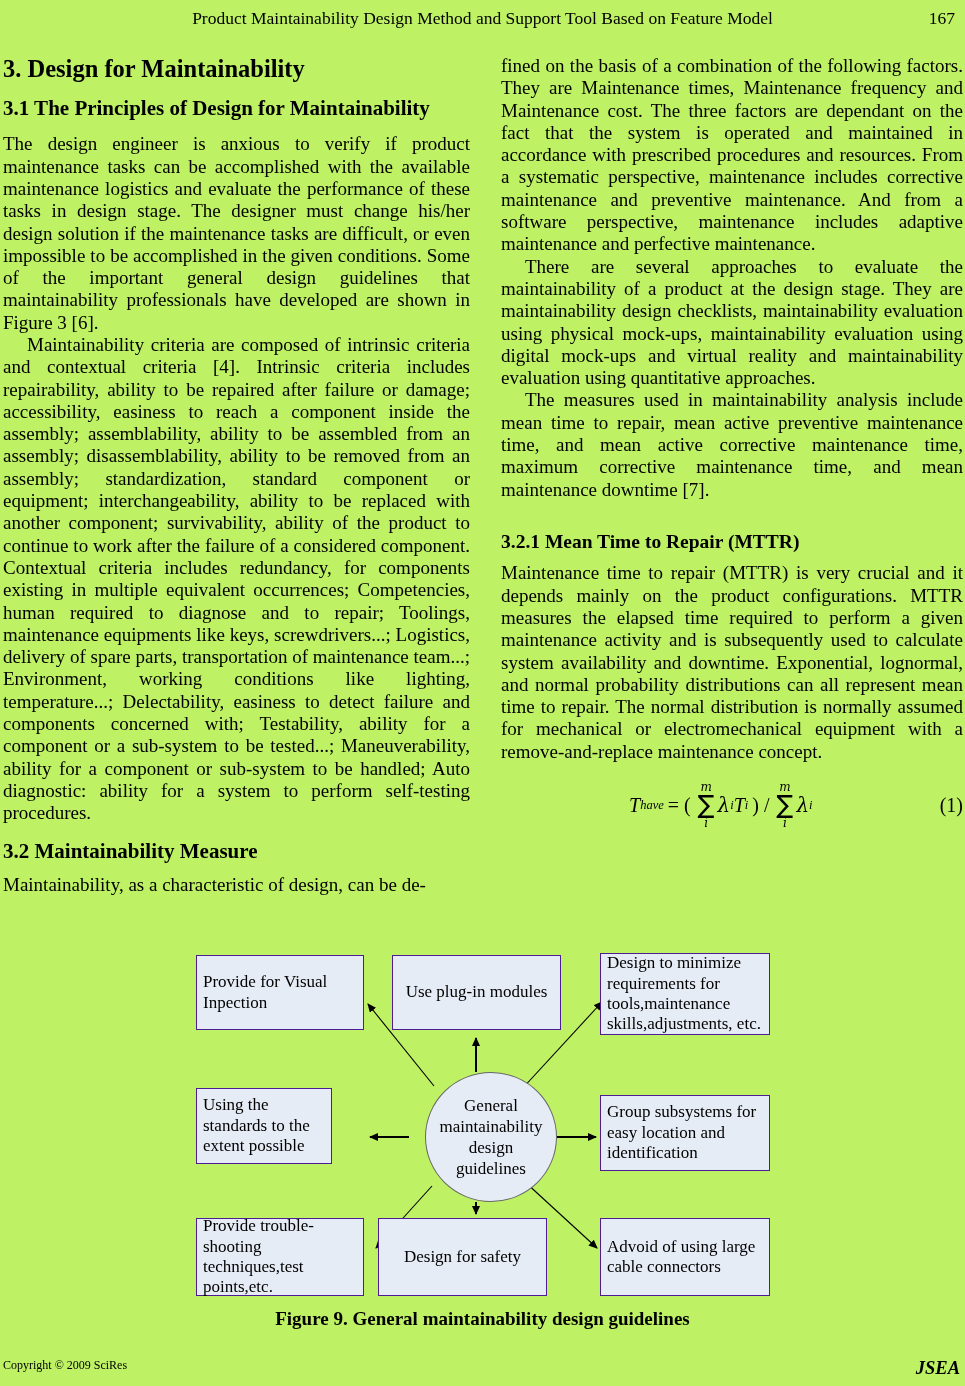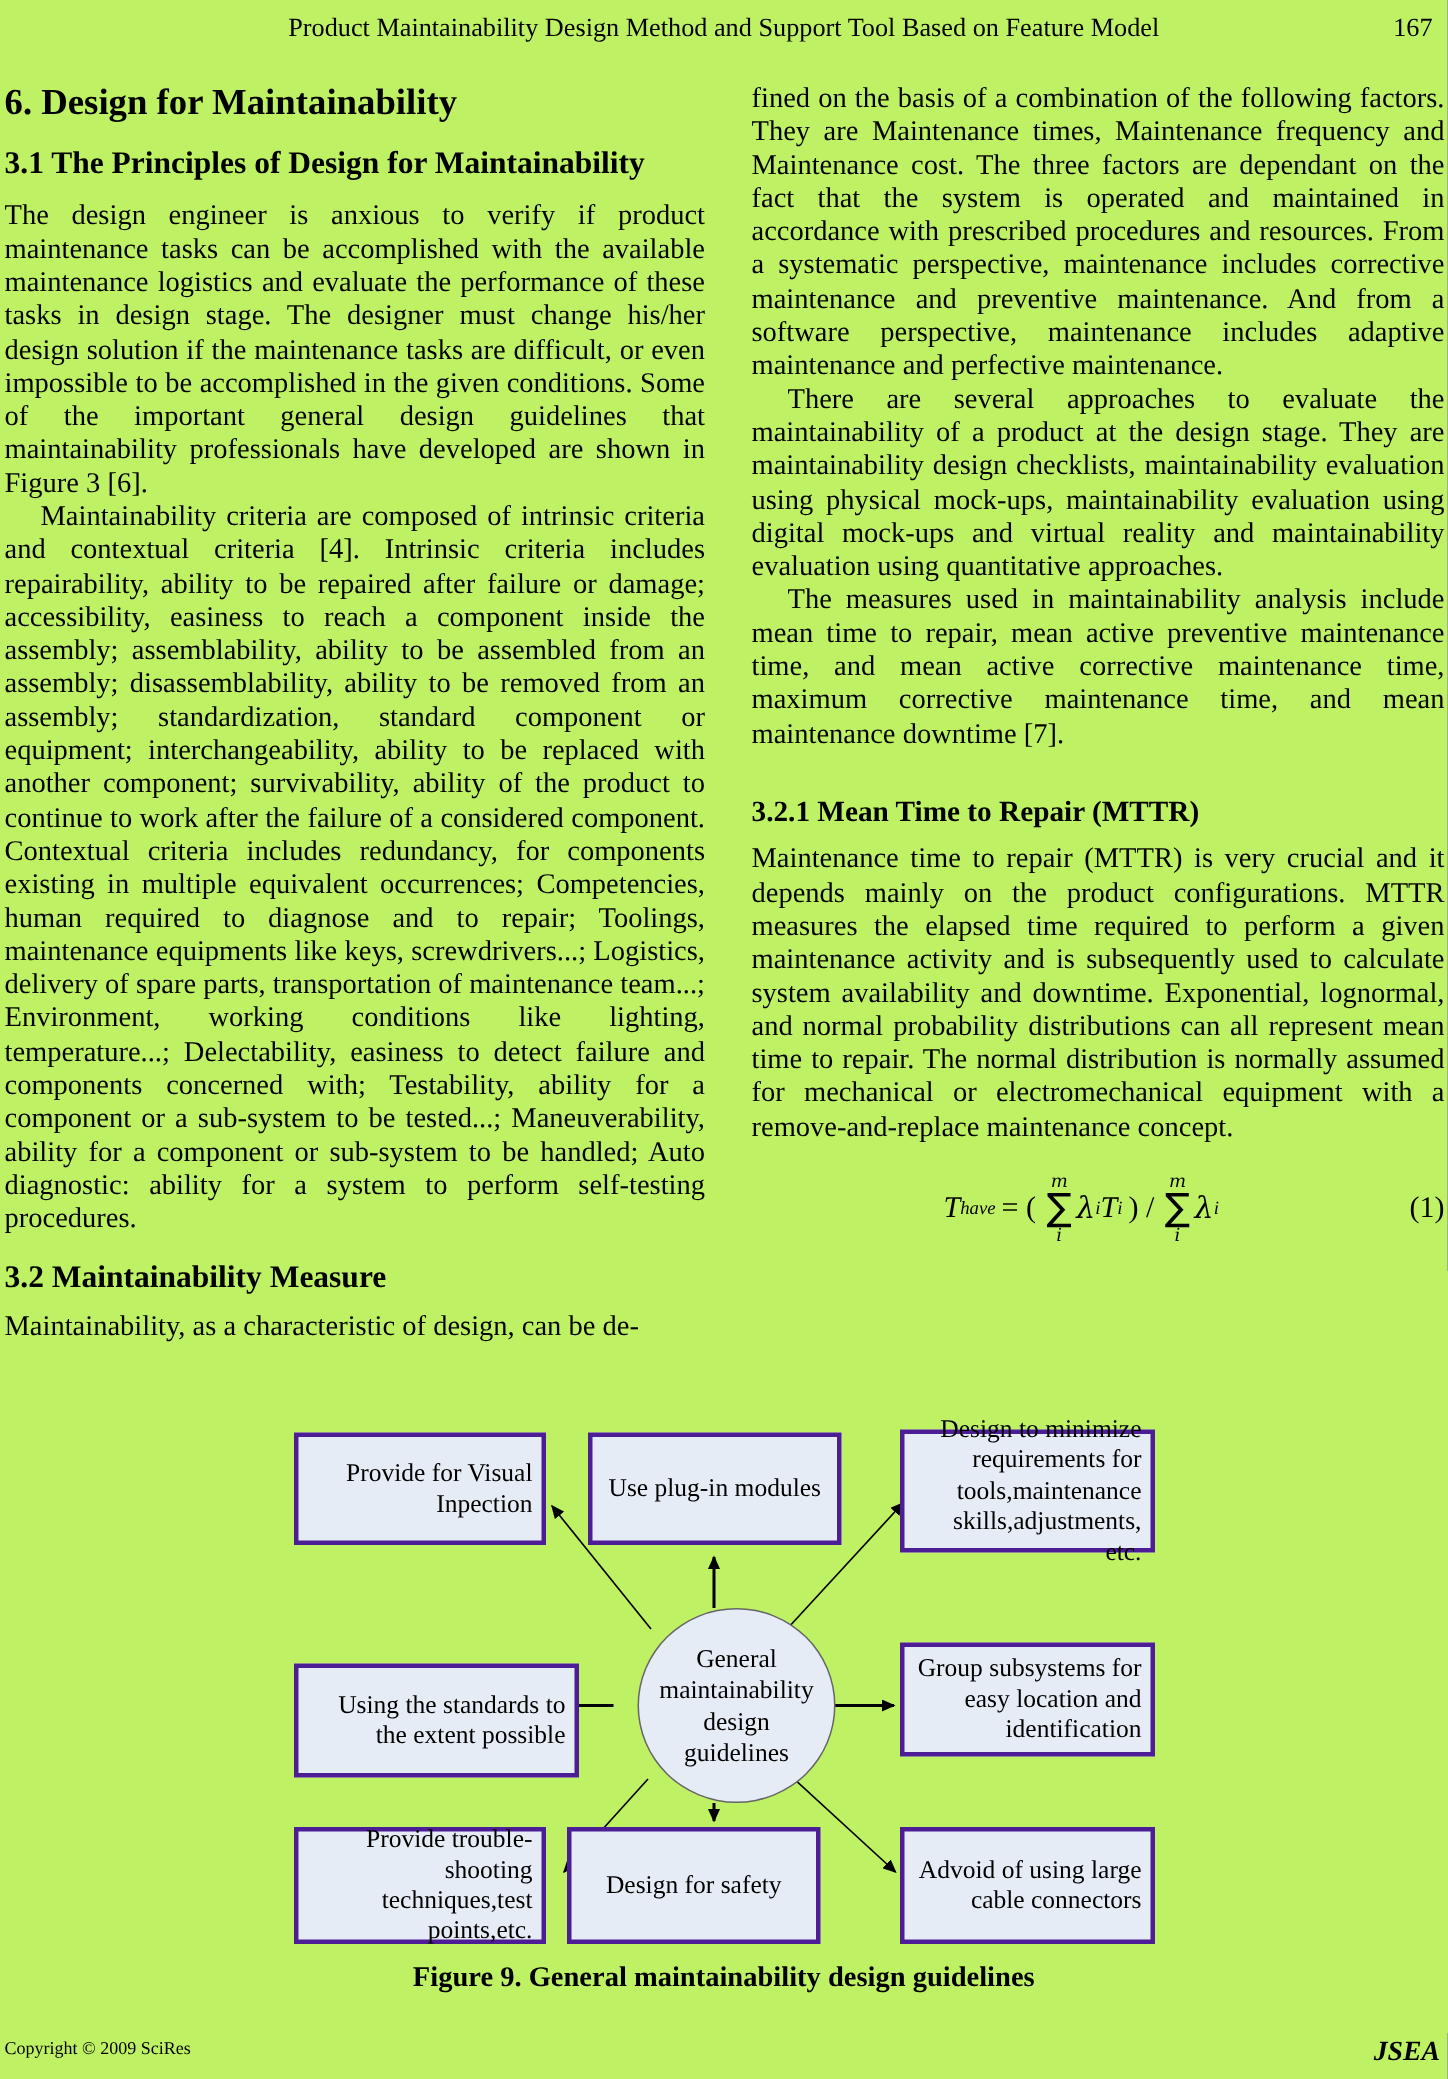--- a/index.html
+++ b/index.html
@@ -41,23 +41,23 @@
   .sum { display:inline-flex; flex-direction:column; align-items:center; line-height:1; margin:0 3px; }
   .sum .lim { font-size:12px; font-style:italic; font-family:"DejaVu Serif",serif; }
   .sum .sym { font-size:25px; line-height:0.95; font-family:"DejaVu Sans",sans-serif; }
   .eq-op { margin:0 4px; }
   .eq-num { font-size:20px; }
   
   .figure { position:absolute; left:190px; top:950px; width:590px; height:352px; }
   .fig-box {
     position:absolute;
     background:var(--box-fill,#e6ecf5);
-    border:3px solid #4c1d95;
+    border:1px solid #4c1d95;
     display:flex; align-items:center; justify-content:center;
-    text-align:right; font-size:17px; line-height:1.2;
+    text-align:left; font-size:17px; line-height:1.2;
     padding:2px 6px; box-sizing:border-box;
   }
   .fig-ellipse {
     position:absolute; left:235px; top:122px; width:132px; height:130px;
     background:var(--box-fill,#e6ecf5);
     border:1px solid #666;
     border-radius:50%;
     display:flex; align-items:center; justify-content:center;
     text-align:center; font-size:17px; line-height:1.25;
     box-sizing:border-box; padding:6px 14px;
@@ -76,21 +76,21 @@
 </style>
 </head>
 <body>
 
 <div class="page" style="--box-fill: #e6ecf5;">
 
   <div class="running-title">Product Maintainability Design Method and Support Tool Based on Feature Model</div>
   <div class="page-number">167</div>
 
   <div class="col col-left">
-    <h1 class="sec">6. Design for Maintainability</h1>
+    <h1 class="sec">3. Design for Maintainability</h1>
     <h2 class="ssec">3.1 The Principles of Design for Maintainability</h2>
     <p>The design engineer is anxious to verify if product maintenance tasks can be accomplished with the available maintenance logistics and evaluate the performance of these tasks in design stage. The designer must change his/her design solution if the maintenance tasks are difficult, or even impossible to be accomplished in the given conditions. Some of the important general design guidelines that maintainability professionals have developed are shown in Figure 3 [6].</p>
     <p class="indent">Maintainability criteria are composed of intrinsic criteria and contextual criteria [4]. Intrinsic criteria includes repairability, ability to be repaired after failure or damage; accessibility, easiness to reach a component inside the assembly; assemblability, ability to be assembled from an assembly; disassemblability, ability to be removed from an assembly; standardization, standard component or equipment; interchangeability, ability to be replaced with another component; survivability, ability of the product to continue to work after the failure of a considered component. Contextual criteria includes redundancy, for components existing in multiple equivalent occurrences; Competencies, human required to diagnose and to repair; Toolings, maintenance equipments like keys, screwdrivers...; Logistics, delivery of spare parts, transportation of maintenance team...; Environment, working conditions like lighting, temperature...; Delectability, easiness to detect failure and components concerned with; Testability, ability for a component or a sub-system to be tested...; Maneuverability, ability for a component or sub-system to be handled; Auto diagnostic: ability for a system to perform self-testing procedures.</p>
     <h2 class="ssec2">3.2 Maintainability Measure</h2>
     <p>Maintainability, as a characteristic of design, can be de-</p>
   </div>
 
   <div class="col col-right">
     <p>fined on the basis of a combination of the following factors. They are Maintenance times, Maintenance frequency and Maintenance cost. The three factors are dependant on the fact that the system is operated and maintained in accordance with prescribed procedures and resources. From a systematic perspective, maintenance includes corrective maintenance and preventive maintenance. And from a software perspective, maintenance includes adaptive maintenance and perfective maintenance.</p>
     <p class="indent">There are several approaches to evaluate the maintainability of a product at the design stage. They are maintainability design checklists, maintainability evaluation using physical mock-ups, maintainability evaluation using digital mock-ups and virtual reality and maintainability evaluation using quantitative approaches.</p>
@@ -138,21 +138,21 @@
       <line class="thick" x1="219" y1="187" x2="180" y2="187" marker-end="url(#ah)"></line>
       <line class="thick" x1="351" y1="187" x2="406" y2="187" marker-end="url(#ah)"></line>
       <line class="thin" x1="242" y1="236" x2="186" y2="298" marker-end="url(#ah)"></line>
       <line class="thick" x1="286" y1="252" x2="286" y2="264" marker-end="url(#ah)"></line>
       <line class="thin" x1="334" y1="231" x2="407" y2="298" marker-end="url(#ah)"></line>
     </svg>
 
     <div class="fig-box" style="left:6px;   top:5px;   width:168px; height:75px;">Provide for Visual Inpection</div>
     <div class="fig-box" style="left:202px; top:5px;   width:169px; height:75px;">Use plug-in modules</div>
     <div class="fig-box" style="left:410px; top:3px;   width:170px; height:82px;">Design to minimize requirements for tools,maintenance skills,adjustments, etc.</div>
-    <div class="fig-box" style="left:6px;   top:159px; width:190px; height:76px;">Using the standards to the extent possible</div>
+    <div class="fig-box" style="left:6px;   top:138px; width:136px; height:76px;">Using the standards to the extent possible</div>
     <div class="fig-box" style="left:410px; top:145px; width:170px; height:76px;">Group subsystems for easy location and identification</div>
     <div class="fig-box" style="left:6px;   top:268px; width:168px; height:78px;">Provide trouble-shooting techniques,test points,etc.</div>
     <div class="fig-box" style="left:188px; top:268px; width:169px; height:78px;">Design for safety</div>
     <div class="fig-box" style="left:410px; top:268px; width:170px; height:78px;">Advoid of using large cable connectors</div>
 
     <div class="fig-ellipse">General maintainability design guidelines</div>
   </div>
 
   <div class="figure-caption">Figure 9. General maintainability design guidelines</div>
 

